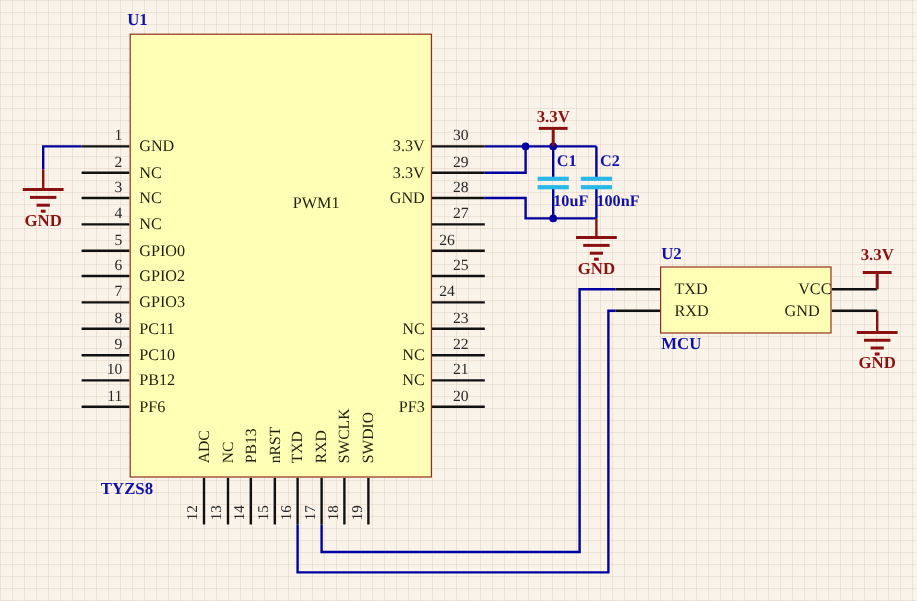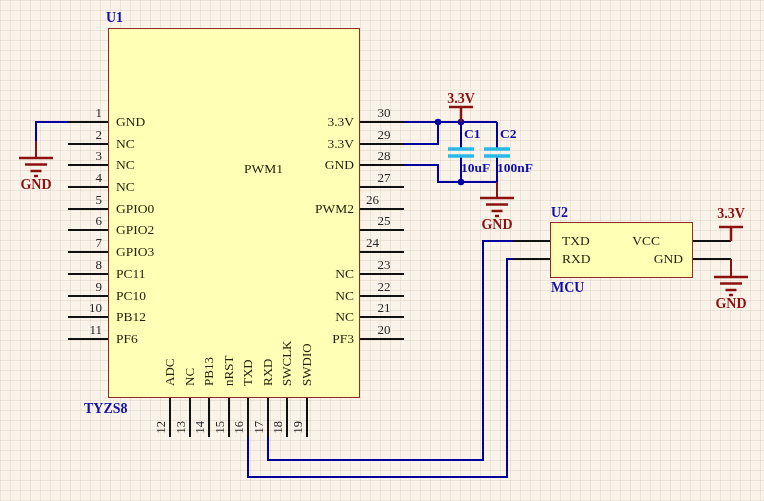--- a/index.html
+++ b/index.html
@@ -178,21 +178,20 @@
   <div class="t pin-num" style="left:366px;top:236px;width:36px;text-align:left;">24</div>
   <div class="t pin-num" style="left:366px;top:258px;width:36px;text-align:center;">23</div>
   <div class="t pin-num" style="left:366px;top:280px;width:36px;text-align:center;">22</div>
   <div class="t pin-num" style="left:366px;top:301px;width:36px;text-align:center;">21</div>
   <div class="t pin-num" style="left:366px;top:323px;width:36px;text-align:center;">20</div>
 
   <div class="t pin-name" style="left:244px;top:114px;width:110px;text-align:right;">3.3V</div>
   <div class="t pin-name" style="left:244px;top:136px;width:110px;text-align:right;">3.3V</div>
   <div class="t pin-name" style="left:244px;top:157px;width:110px;text-align:right;">GND</div>
   <div class="t pin-name" style="left:244px;top:161px;width:110px;text-align:left;">PWM1</div>
-  <div class="t pin-name" style="left:244px;top:201px;width:110px;text-align:right;">PWM2</div>
   <div class="t pin-name" style="left:244px;top:266px;width:110px;text-align:right;">NC</div>
   <div class="t pin-name" style="left:244px;top:288px;width:110px;text-align:right;">NC</div>
   <div class="t pin-name" style="left:244px;top:309px;width:110px;text-align:right;">NC</div>
   <div class="t pin-name" style="left:244px;top:331px;width:110px;text-align:right;">PF3</div>
 
   <div class="t vlabel" style="left:135px;top:344px;">ADC</div>
   <div class="t vlabel" style="left:155px;top:344px;">NC</div>
   <div class="t vlabel" style="left:174px;top:344px;">PB13</div>
   <div class="t vlabel" style="left:194px;top:344px;">nRST</div>
   <div class="t vlabel" style="left:213px;top:344px;">TXD</div>
@@ -207,21 +206,21 @@
   <div class="t vnum" style="left:226px;top:414px;">16</div>
   <div class="t vnum" style="left:246px;top:414px;">17</div>
   <div class="t vnum" style="left:265px;top:414px;">18</div>
   <div class="t vnum" style="left:285px;top:414px;">19</div>
 
   <div class="box" style="left:550px;top:222px;width:143px;height:56px;"></div>
   <div class="t des" style="left:551px;top:205px;">U2</div>
   <div class="t des" style="left:551px;top:280px;text-align:center;">MCU</div>
   <div class="t pin-name" style="left:562px;top:233px;">TXD</div>
   <div class="t pin-name" style="left:562px;top:251px;">RXD</div>
-  <div class="t pin-name" style="left:580px;top:233px;width:80px;text-align:right;">VCC</div>
+  <div class="t pin-name" style="left:639px;top:233px;width:80px;text-align:center;">VCC</div>
   <div class="t pin-name" style="left:603px;top:251px;width:80px;text-align:right;">GND</div>
 
   <div class="t val" style="left:464px;top:126px;">C1</div>
   <div class="t val" style="left:500px;top:126px;">C2</div>
   <div class="t val" style="left:461px;top:160px;">10uF</div>
   <div class="t val" style="left:497px;top:160px;">100nF</div>
 
   <div class="t pwr" style="left:433px;top:91px;">3.3V</div>
   <div class="t pwr" style="left:8px;top:177px;">GND</div>
   <div class="t pwr" style="left:469px;top:217px;">GND</div>

